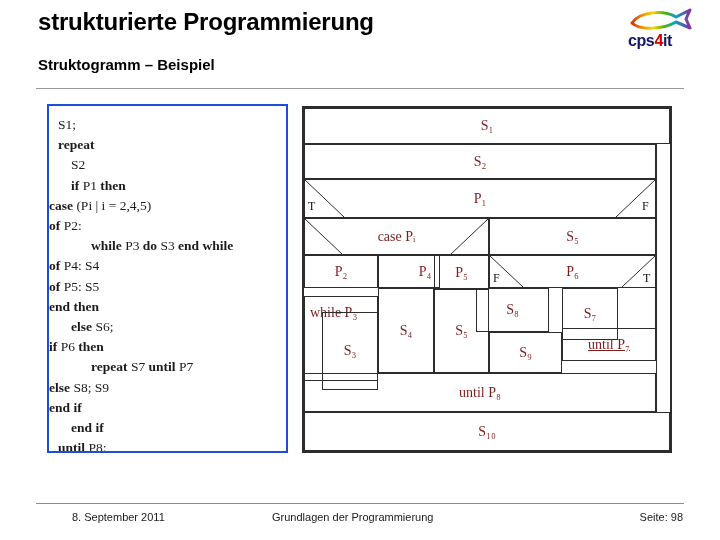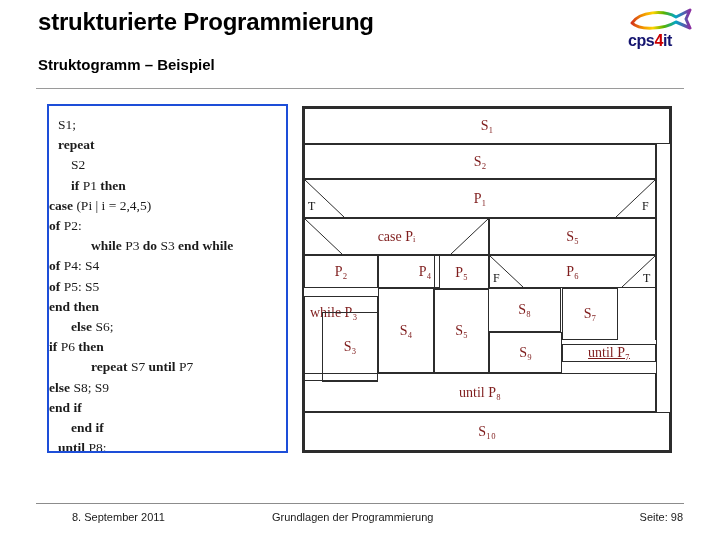--- a/index.html
+++ b/index.html
@@ -229,31 +229,31 @@
 
   <div class="cell" style="left:185px; top:147px; width:167px; height:33px;">P₆</div>
   <svg class="diag" style="left:185px; top:147px;" width="167" height="33">
     <line x1="1" y1="1" x2="34" y2="32" stroke="#2c2c2c" stroke-width="1"></line>
     <line x1="166" y1="1" x2="133" y2="32" stroke="#2c2c2c" stroke-width="1"></line>
   </svg>
   <div class="tf" style="left:189px; top:163px;">F</div>
   <div class="tf" style="left:339px; top:163px;">T</div>
 
   <div class="cell left" style="left:0px; top:180px; width:74px; height:85px; align-items:flex-start; padding-top:8px;margin-top:8px;">while P₃</div>
-  <div class="cell" style="left:18px; top:204px; width:56px; height:70px;">S₃</div>
+  <div class="cell" style="left:18px; top:204px; width:56px; height:78px;">S₃</div>
 
   <div class="cell" style="left:74px; top:180px; width:56px; height:85px;">S₄</div>
 
   <div class="cell" style="left:130px; top:180px; width:55px; height:85px;">S₅</div>
 
-  <div class="cell" style="left:184px; top:180px; width:73px; height:44px;">S₈</div>
+  <div class="cell" style="left:172px; top:180px; width:73px; height:44px;">S₈</div>
   <div class="cell" style="left:185px; top:224px; width:73px; height:41px;">S₉</div>
 
   <div class="cell" style="left:258px; top:180px; width:56px; height:52px;">S₇</div>
-  <div class="cell" style="left:258px; top:236px; width:94px; height:18px;text-decoration:underline;">until P₇</div>
+  <div class="cell" style="left:258px; top:220px; width:94px; height:33px;text-decoration:underline;">until P₇</div>
   <div class="cell nb" style="left:314px; top:180px; width:38px; height:52px; border-right:1px solid #2c2c2c;"></div>
 
   <div class="cell" style="left:0px; top:265px; width:352px; height:39px;">until P₈</div>
 
   <div class="cell" style="left:0px; top:304px; width:366px; height:39px;">S₁₀</div>
 
   <div class="cell nb" style="left:352px; top:36px; width:14px; height:268px; border-left:1px solid #2c2c2c;"></div>
 </div>
 
 <div id="footer-rule"></div>

